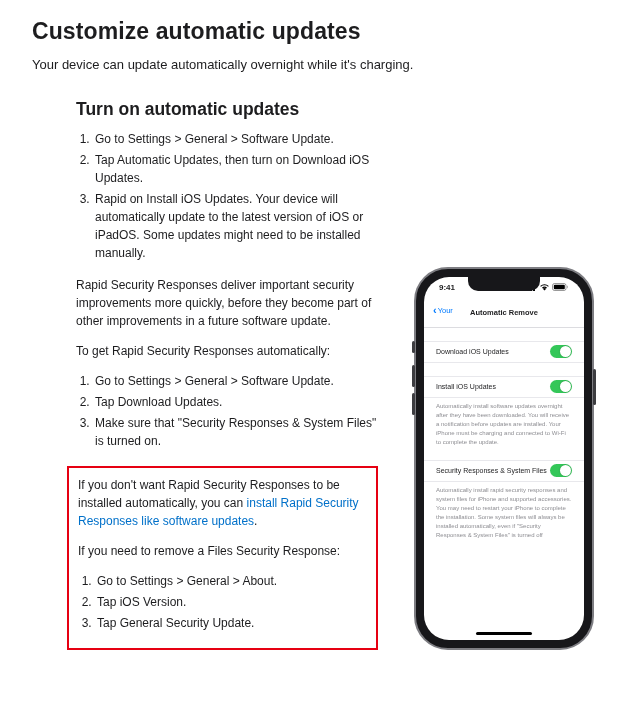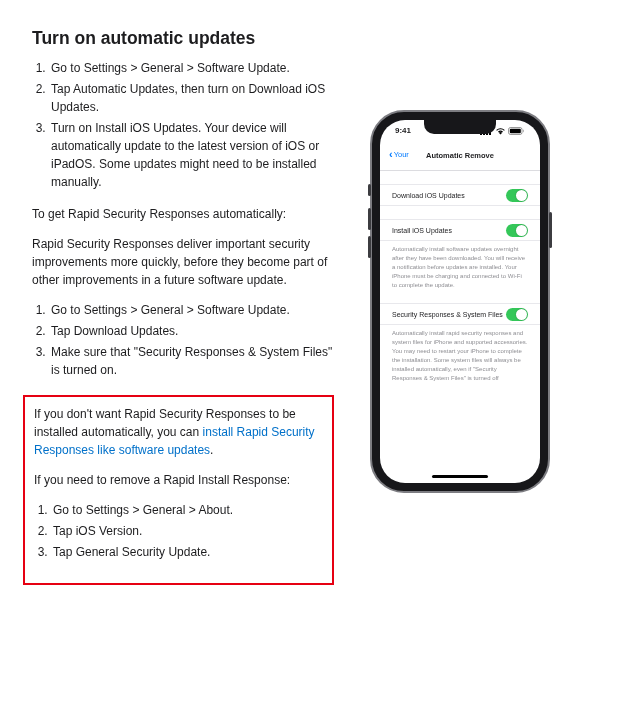--- a/index.html
+++ b/index.html
@@ -11,33 +11,33 @@
   *{box-sizing:border-box;}
   html,body{margin:0;padding:0;}
   body{
     width:640px;height:701px;overflow:hidden;
     background:#fff;color:#1d1d1f;
     font-family:"Liberation Sans", sans-serif;
   }
   .page{padding:8px 32px 0 32px;}
   h1{font-size:23px;font-weight:700;margin:10px 0 10px;letter-spacing:.1px;}
   .intro{font-size:13px;margin:0 0 4px;line-height:1.5;}
-  .columns{display:flex;align-items:center;}
+  .columns{display:flex;align-items:flex-end;margin-left:44px;}
   .col-left{width:302px;flex:none;}
   .col-right{flex:1;padding-left:36px;padding-top:10px;}
   h2{font-size:17.5px;font-weight:700;margin:20px 0 10px;}
   p,li{font-size:12px;line-height:1.5;}
   p{margin:0 0 12px;}
   ol{margin:0 0 14px;padding-left:17px;}
   li{margin-bottom:3px;padding-left:2px;}
   a{color:var(--link);text-decoration:none;}
   .highlight-box{
     border:2px solid var(--annotation-red);
     margin:16px 0 0 -9px;
-    padding:8px 9px 14px;
+    padding:8px 9px 8px;
   }
   .highlight-box p{margin-bottom:12px;}
   .highlight-box ol{margin-bottom:8px;}
 
   
   .phone{
     position:relative;width:180px;height:383px;
     background:#17171a;border:2px solid #7d7d82;border-radius:34px;
     padding:8px;flex:none;
   }
@@ -88,43 +88,45 @@
     position:absolute;bottom:5px;left:50%;transform:translateX(-50%);
     width:56px;height:3px;border-radius:2px;background:#000;
   }
   svg .fill{fill:#000;}
 </style>
 </head>
 <body>
 
 <div class="page">
 
+  <h1>Customize automatic updates</h1>
+  <p class="intro">Your device can update automatically overnight while it's charging.</p>
 
   <div class="columns">
 
     <div class="col-left">
 
       <h2>Turn on automatic updates</h2>
       <ol>
         <li>Go to Settings &gt; General &gt; Software Update.</li>
         <li>Tap Automatic Updates, then turn on Download iOS Updates.</li>
-        <li>Turn on Install iOS Updates. Your device will automatically update to the latest version of iOS or iPadOS. Some updates might need to be installed manually.</li>
+        <li>Rapid on Install iOS Updates. Your device will automatically update to the latest version of iOS or iPadOS. Some updates might need to be installed manually.</li>
       </ol>
 
+      <p>Rapid Security Responses deliver important security improvements more quickly, before they become part of other improvements in a future software update.</p>
       <p>To get Rapid Security Responses automatically:</p>
-      <p>Rapid Security Responses deliver important security improvements more quickly, before they become part of other improvements in a future software update.</p>
       <ol>
         <li>Go to Settings &gt; General &gt; Software Update.</li>
         <li>Tap Download Updates.</li>
         <li>Make sure that "Security Responses &amp; System Files" is turned on.</li>
       </ol>
 
       <div class="highlight-box">
         <p><span>If you don't want Rapid Security Responses to be installed automatically, you can </span><a href="#">install Rapid Security Responses like software updates</a><span>.</span></p>
-        <p>If you need to remove a Rapid Install Response:</p>
+        <p>If you need to remove a Files Security Response:</p>
         <ol>
           <li>Go to Settings &gt; General &gt; About.</li>
           <li>Tap iOS Version.</li>
           <li>Tap General Security Update.</li>
         </ol>
       </div>
 
     </div>
 
     <div class="col-right">

